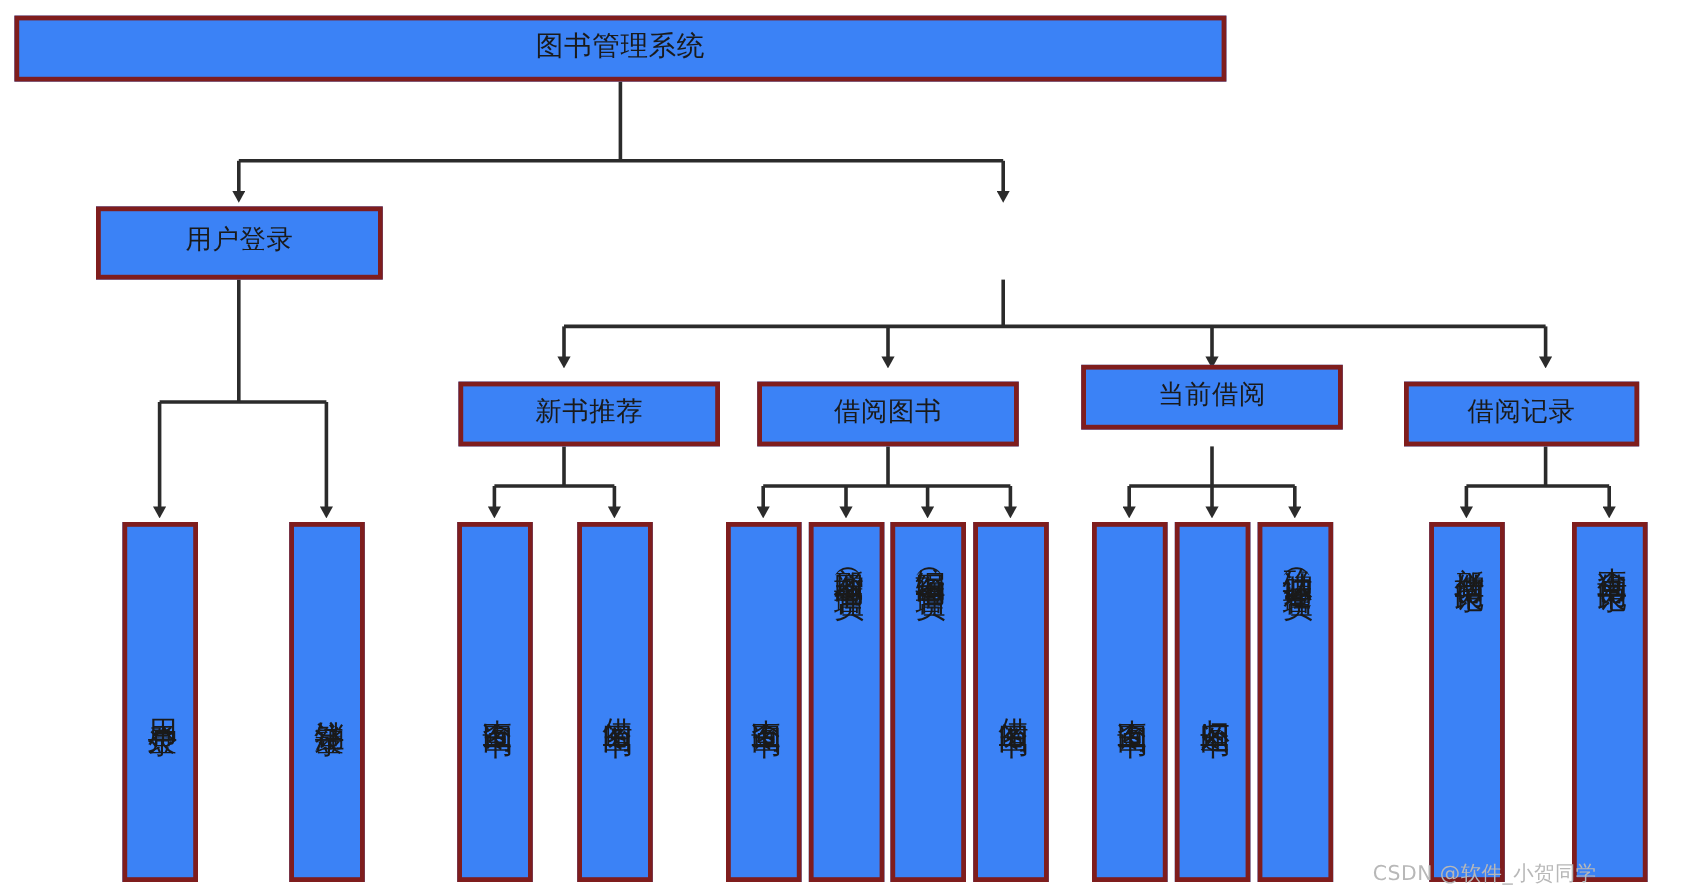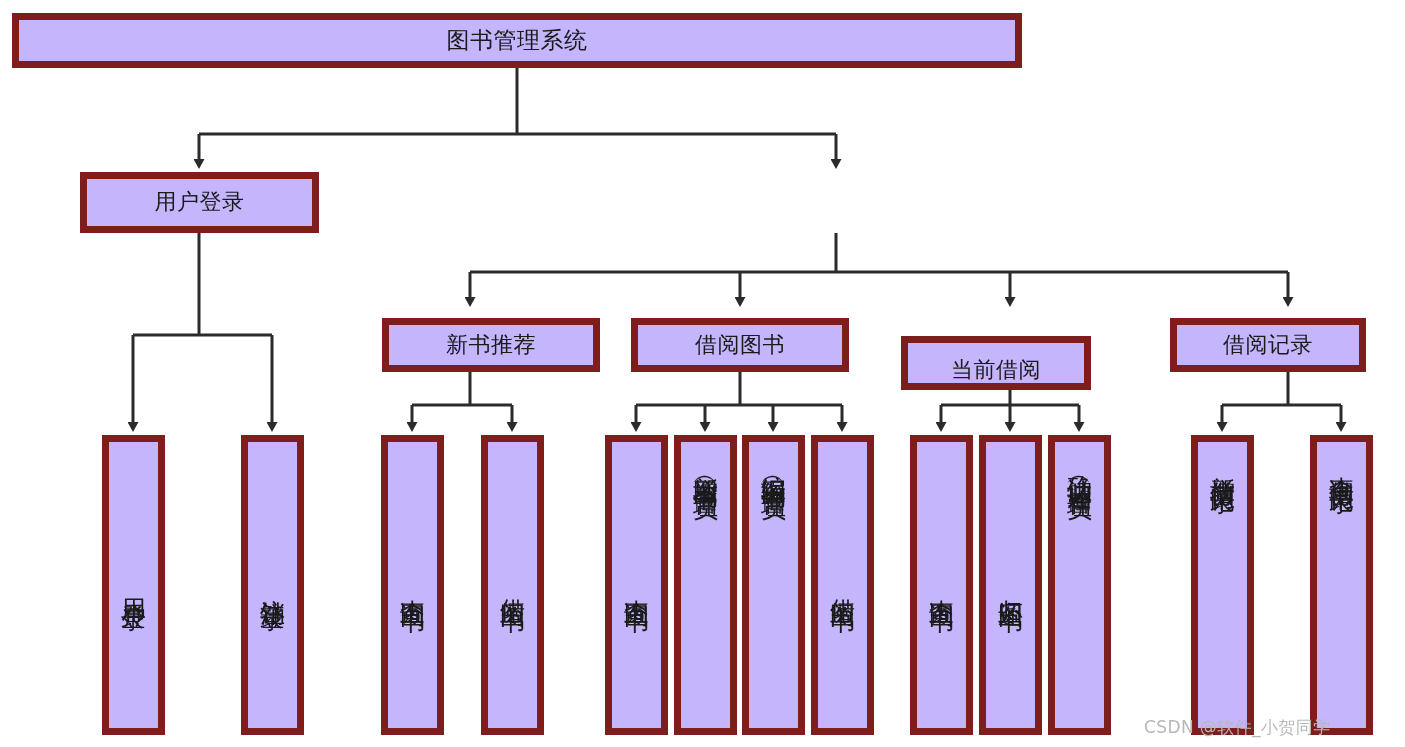--- a/index.html
+++ b/index.html
@@ -20,26 +20,27 @@
   #diagram-svg {
     position: absolute;
     left: 0;
     top: 0;
     width: 1405px;
     height: 747px;
   }
   .node-box {
     position: absolute;
     box-sizing: border-box;
-    background: #c4b5fd;
-    border: 7px solid #7f1d1d;
+    background: #3b82f6;
+    border: 4px solid #7f1d1d;
     display: flex;
     align-items: center;
     justify-content: center;
     overflow: hidden;
+    font-family: Liberation Mono, monospace;
   }
   .node-label {
     color: #1a1a1a;
     line-height: 1.12;
     text-align: center;
     white-space: pre;
   }
   .node-box.horizontal .node-label {
     writing-mode: horizontal-tb;
     font-size: 22px;
@@ -143,21 +144,21 @@
 
 
   <div class="node-box horizontal" style="left:382px; top:318px; width:218px; height:54px;">
     <span class="node-label">新书推荐</span>
   </div>
 
   <div class="node-box horizontal" style="left:631px; top:318px; width:218px; height:54px;">
     <span class="node-label">借阅图书</span>
   </div>
 
-  <div class="node-box horizontal" style="left:901px; top:336px; width:190px; height:54px;align-items:flex-end;">
+  <div class="node-box horizontal" style="left:901px; top:304px; width:218px; height:54px;">
     <span class="node-label">当前借阅</span>
   </div>
 
   <div class="node-box horizontal" style="left:1170px; top:318px; width:196px; height:54px;">
     <span class="node-label">借阅记录</span>
   </div>
 
   <div class="node-box vertical short" style="left:102px; top:435px; width:63px; height:300px;">
     <span class="node-label">用户登录</span>
   </div>

